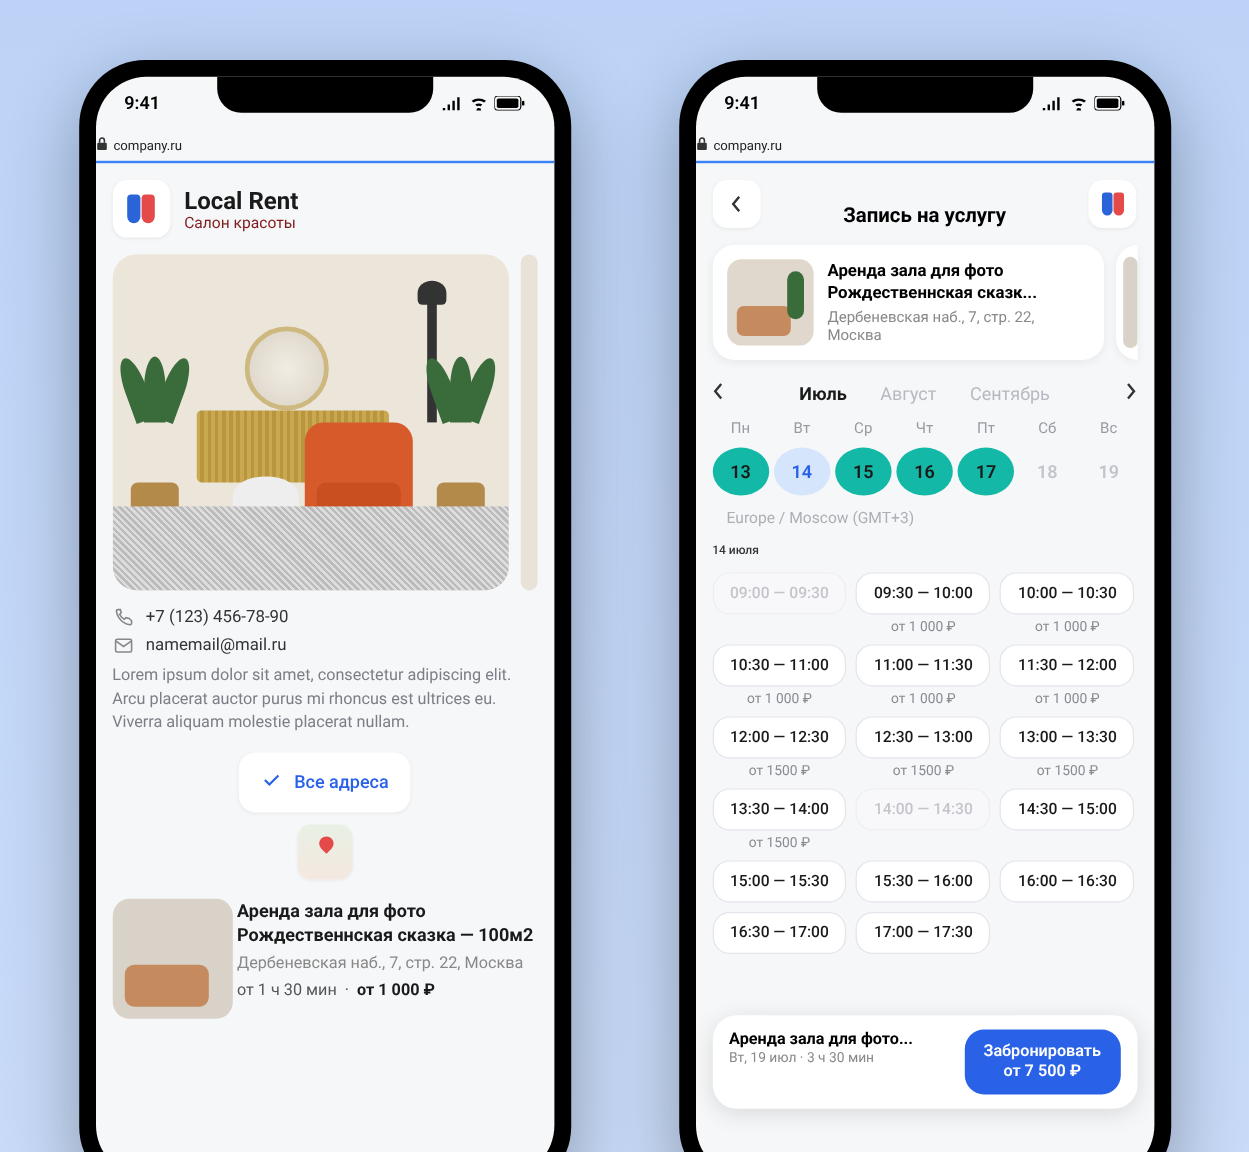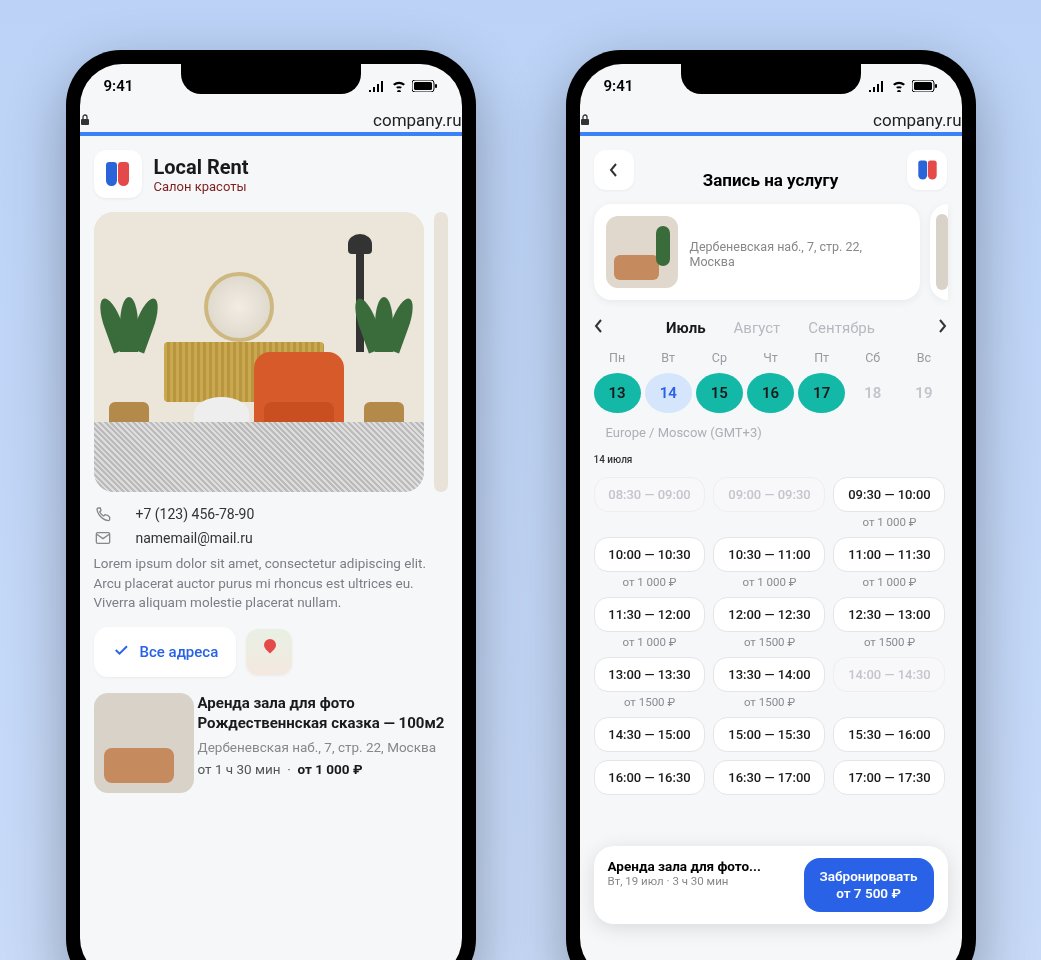--- a/index.html
+++ b/index.html
@@ -43,23 +43,23 @@
     display: flex;
     justify-content: space-between;
     align-items: center;
     padding: 0 24px;
     font-size: 15px;
     font-weight: 600;
   }
   .status-icons { display:flex; gap:5px; align-items:center; }
   .browser-bar {
     height: 28px;
-    display:flex; align-items:center; justify-content:space-between;
-    gap:5px; font-size:17px; color:#222;
-    border-bottom: 4px solid #3b82f6;
+    display:flex; align-items:center; justify-content:flex-start;
+    gap:5px; font-size:11px; color:#222;
+    border-bottom: 2px solid #3b82f6;
   }
   .content {
     padding: 14px;
     height: calc(100% - 72px);
     overflow: hidden;
   }
   
   .header1 { display:flex; gap:12px; align-items:center; margin-bottom:14px; }
   .logo {
     width:48px; height:48px; background:#fff; border-radius:12px;
@@ -93,23 +93,23 @@
   .plant { position:absolute; width:70px; height:140px; bottom:55px; }
   .plant.l { left:0; } .plant.r { right:5px; }
   .leaf{position:absolute;width:18px;height:55px;background:#3a6b3a;border-radius:50% 50% 0 0;}
   .plant .leaf:nth-child(1){left:10px;transform:rotate(-20deg);}
   .plant .leaf:nth-child(2){left:26px;}
   .plant .leaf:nth-child(3){left:42px;transform:rotate(20deg);}
   .pot{position:absolute;bottom:0;left:15px;width:40px;height:35px;background:#b38a4a;border-radius:6px 6px 12px 12px;}
   .lamp{position:absolute;top:40px;right:60px;width:8px;height:100px;background:#333;}
   .lamp::before{content:"";position:absolute;top:-18px;left:-8px;width:24px;height:20px;background:#333;border-radius:50% 50% 4px 4px;}
 
-  .info-row { display:flex; gap:24px; align-items:center; font-size:14px; color:#333; margin:8px 0; }
+  .info-row { display:flex; gap:10px; align-items:center; font-size:14px; color:#333; margin:8px 0; }
   .desc { font-size:13.5px; color:#7d7d86; line-height:1.45; margin:6px 0 14px; }
-  .pill-row { display:flex; gap:10px; align-items:center; margin-bottom:16px;}
+  .pill-row { display:flex; gap:10px; align-items:center; margin-bottom:16px;flex-direction:column;}
   .pill {
     background:#fff; border-radius:14px; padding:14px 18px;
     display:flex; gap:10px; align-items:center; font-size:15px; font-weight:500;
     color:#2962e6; box-shadow:0 1px 3px rgba(0,0,0,.05);
   }
   .map-thumb { width:46px; height:46px; border-radius:12px; background:linear-gradient(#e8f0e4,#f4e8e0); position:relative; box-shadow:0 1px 3px rgba(0,0,0,.05);}
   .map-thumb::after{content:"";position:absolute;top:10px;left:18px;width:12px;height:12px;background:#e54a4a;border-radius:50% 50% 50% 0;transform:rotate(-45deg);}
   .listing { display:flex; gap:4px; }
   .listing-img { width:100px; height:100px; border-radius:14px; background:#d8d2c8; position:relative; overflow:hidden; flex-shrink:0;}
   .sofa{position:absolute;bottom:10px;left:10px;width:70px;height:35px;background:#c58a5e;border-radius:8px;}
@@ -319,20 +319,21 @@
             </div>
         </div>
       </div>
       <div class="card2-wrap">
         <div class="card2">
           <div class="card2-img">
             <div style="position:absolute;bottom:8px;left:8px;width:45px;height:25px;background:#c58a5e;border-radius:6px;"></div>
             <div style="position:absolute;top:10px;right:8px;width:14px;height:40px;background:#3a6b3a;border-radius:10px;"></div>
           </div>
           <div>
+            <div class="card2-title">Аренда зала для фото Рождественнская сказк...</div>
             <div class="card2-addr">Дербеневская наб., 7, стр. 22, Москва</div>
           </div>
         </div>
         <div class="peek2"></div>
       </div>
       <div class="cal-head">
         <span>
           <svg width="10" height="16" viewBox="0 0 10 16" fill="none" stroke="#333" stroke-width="2">
               <path d="M7 2L2 8l5 6"></path>
             </svg>
@@ -363,23 +364,20 @@
         <div class="day avail">15</div>
         <div class="day avail">16</div>
         <div class="day avail">17</div>
         <div class="day off">18</div>
         <div class="day off">19</div>
       </div>
       <div class="tz">Europe / Moscow (GMT+3)</div>
       <div class="date-label">14 июля</div>
       <div class="slots" id="slots-container">
           <div class="slot">
-            <div class="slot-btn disabled">08:30 — 09:00</div>
-          </div>
-          <div class="slot">
             <div class="slot-btn disabled">09:00 — 09:30</div>
           </div>
           <div class="slot">
             <div class="slot-btn">09:30 — 10:00</div>
             <div class="slot-price">от 1 000 ₽</div>
           </div>
           <div class="slot">
             <div class="slot-btn">10:00 — 10:30</div>
             <div class="slot-price">от 1 000 ₽</div>
           </div>

